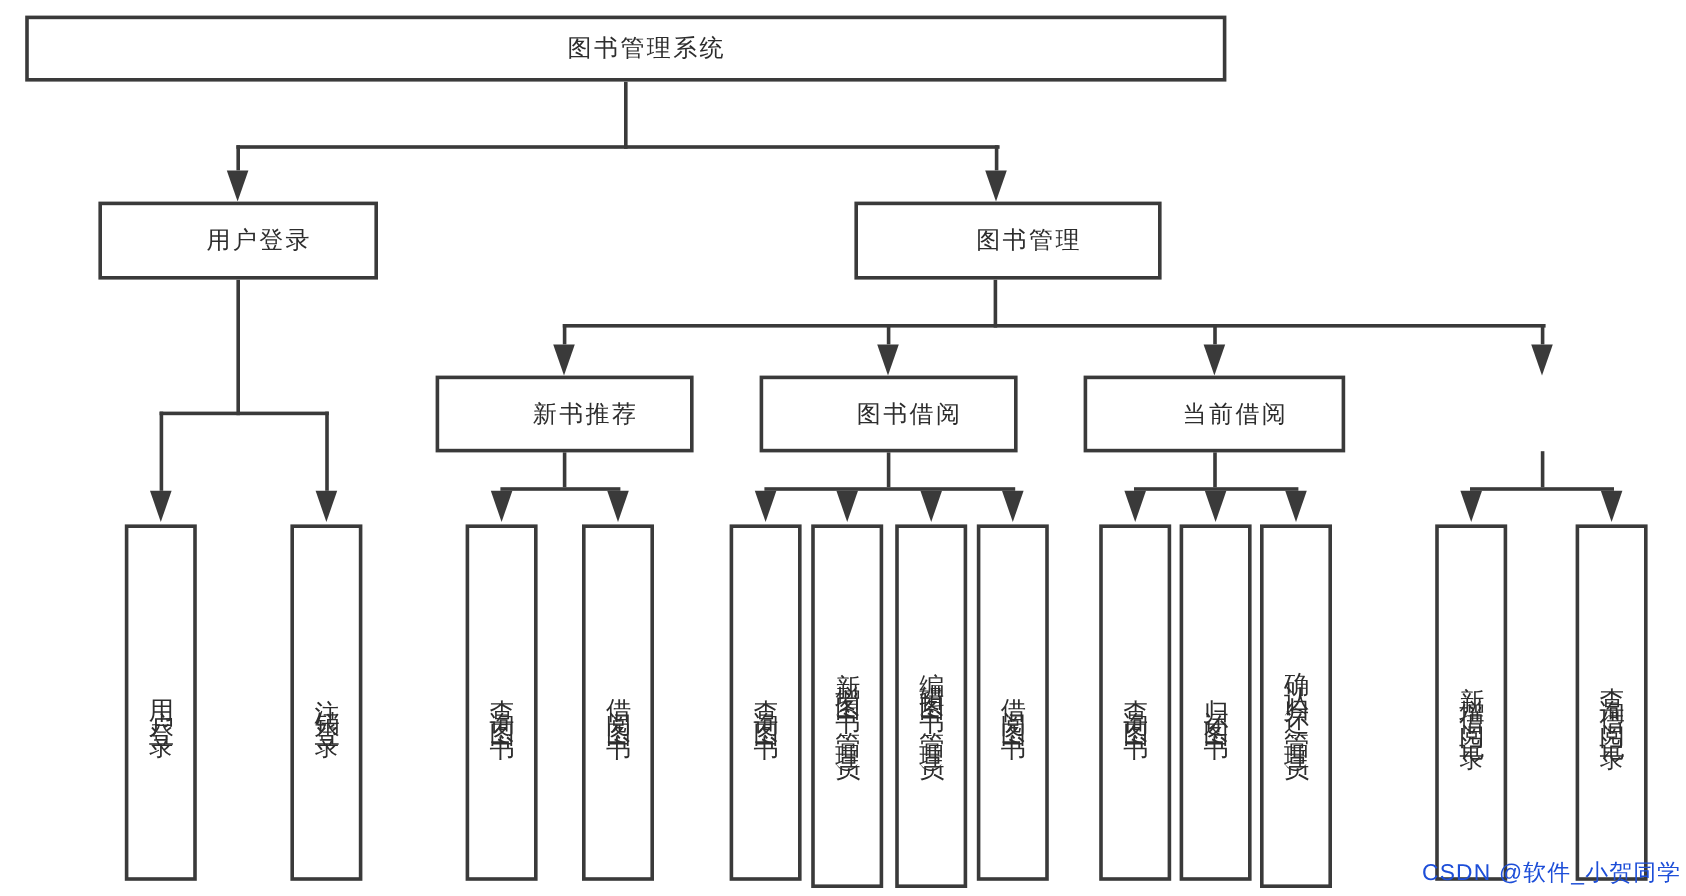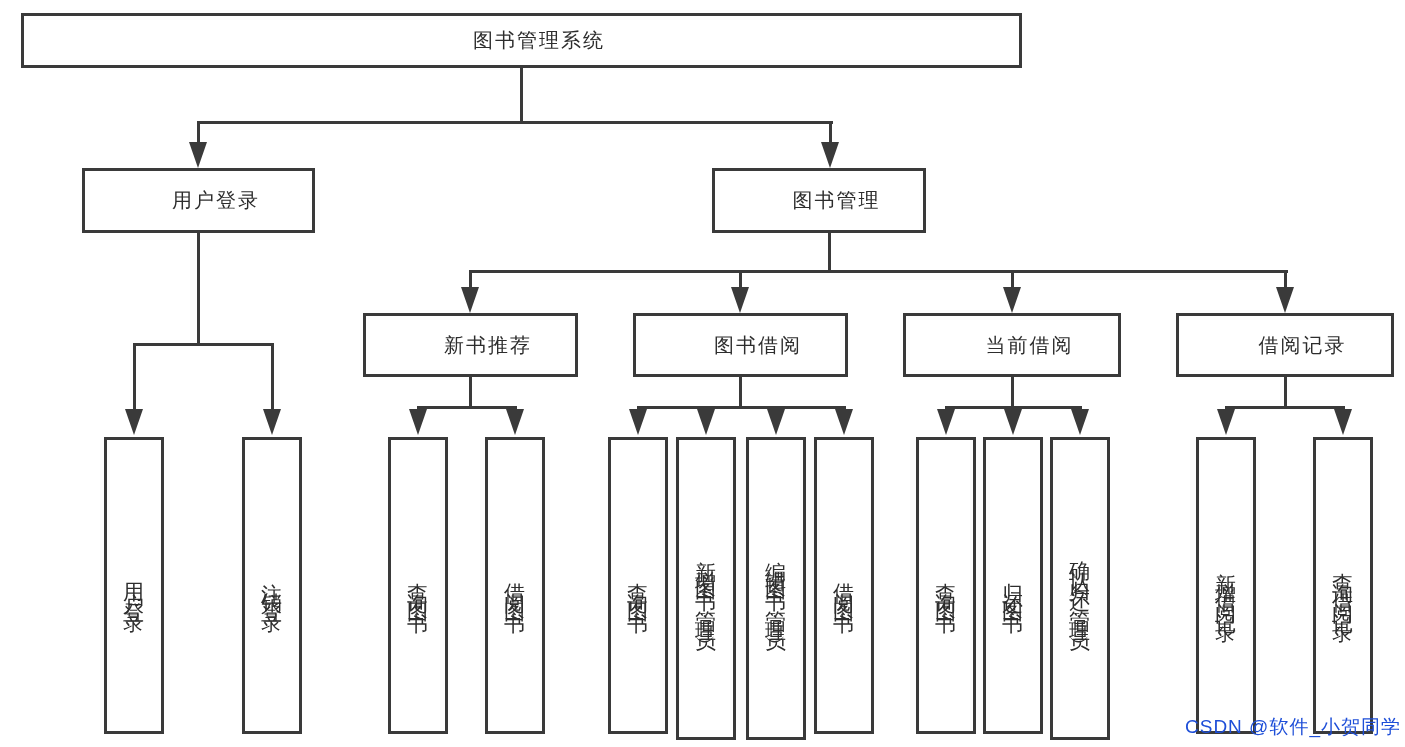--- a/index.html
+++ b/index.html
@@ -128,36 +128,33 @@
   <div class="arrow" style="left:1217px; top:409px;"></div>
   <div class="arrow" style="left:1334px; top:409px;"></div>
 
   <div class="box" style="left:21px; top:13px; width:1001px; height:55px;">
     <span class="hlabel">图书管理系统</span>
   </div>
 
   <div class="box" style="left:82px; top:168px; width:233px; height:65px;">
     <span class="hlabel">用户登录</span>
   </div>
-  <div class="box" style="left:712px; top:168px; width:214px; height:65px;">
+  <div class="box" style="left:712px; top:168px; width:256px; height:65px;">
     <span class="hlabel">图书管理</span>
   </div>
 
   <div class="box" style="left:633px; top:313px; width:215px; height:64px;">
     <span class="hlabel">图书借阅</span>
   </div>
   <div class="box" style="left:363px; top:313px; width:215px; height:64px;">
     <span class="hlabel">新书推荐</span>
   </div>
   <div class="box" style="left:903px; top:313px; width:218px; height:64px;">
     <span class="hlabel">当前借阅</span>
   </div>
-  <div class="box" style="left:1176px; top:313px; width:218px; height:64px;">
-    <span class="hlabel">借阅记录</span>
-  </div>
 
   <div class="leaf" style="left:104px;">
     <span class="vtext">用户登录</span>
   </div>
   <div class="leaf" style="left:242px;">
     <span class="vtext">注销登录</span>
   </div>
 
   <div class="leaf" style="left:388px;">
     <span class="vtext">查询图书</span>

